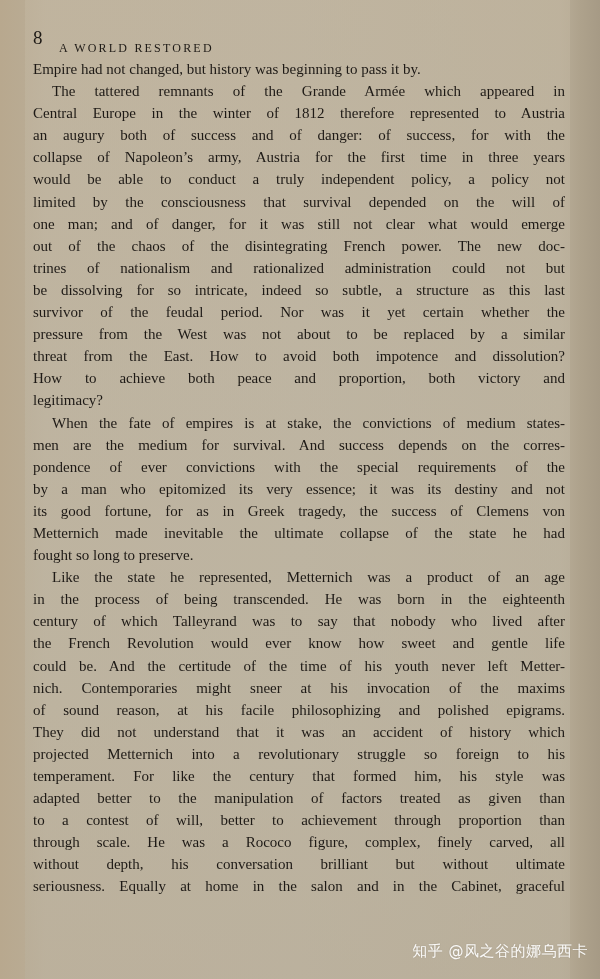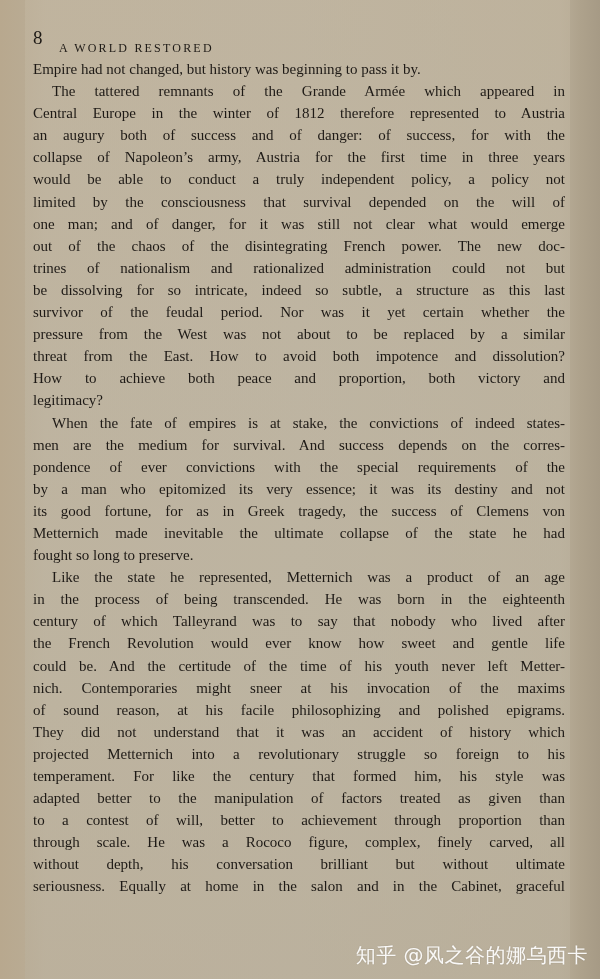--- a/index.html
+++ b/index.html
@@ -77,21 +77,21 @@
       padding-left: 19px;
     }
     .line.last {
       text-align-last: left;
     }
     .watermark {
       position: absolute;
       right: 12px;
       top: 942px;
       font-family: "DejaVu Sans", sans-serif;
-      font-size: 20px;
+      font-size: 15px;
       color: #ffffff;
       opacity: 0.92;
       letter-spacing: 0.5px;
       text-shadow: 0 0 2px rgba(0,0,0,0.15);
     }
   </style>
 </head>
 <body>
 
 <div class="page">
@@ -118,21 +118,21 @@
       <span class="line">trines of nationalism and rationalized administration could not but</span>
       <span class="line">be dissolving for so intricate, indeed so subtle, a structure as this last</span>
       <span class="line">survivor of the feudal period. Nor was it yet certain whether the</span>
       <span class="line">pressure from the West was not about to be replaced by a similar</span>
       <span class="line">threat from the East. How to avoid both impotence and dissolution?</span>
       <span class="line">How to achieve both peace and proportion, both victory and</span>
       <span class="line last">legitimacy?</span>
     </div>
 
     <div>
-      <span class="line indent">When the fate of empires is at stake, the convictions of indeed states-</span>
+      <span class="line indent">When the fate of empires is at stake, the convictions of medium states-</span>
       <span class="line">men are the medium for survival. And success depends on the corres-</span>
       <span class="line">pondence of ever convictions with the special requirements of the</span>
       <span class="line">by a man who epitomized its very essence; it was its destiny and not</span>
       <span class="line">its good fortune, for as in Greek tragedy, the success of Clemens von</span>
       <span class="line">Metternich made inevitable the ultimate collapse of the state he had</span>
       <span class="line last">fought so long to preserve.</span>
     </div>
 
     <div>
       <span class="line indent">Like the state he represented, Metternich was a product of an age</span>

